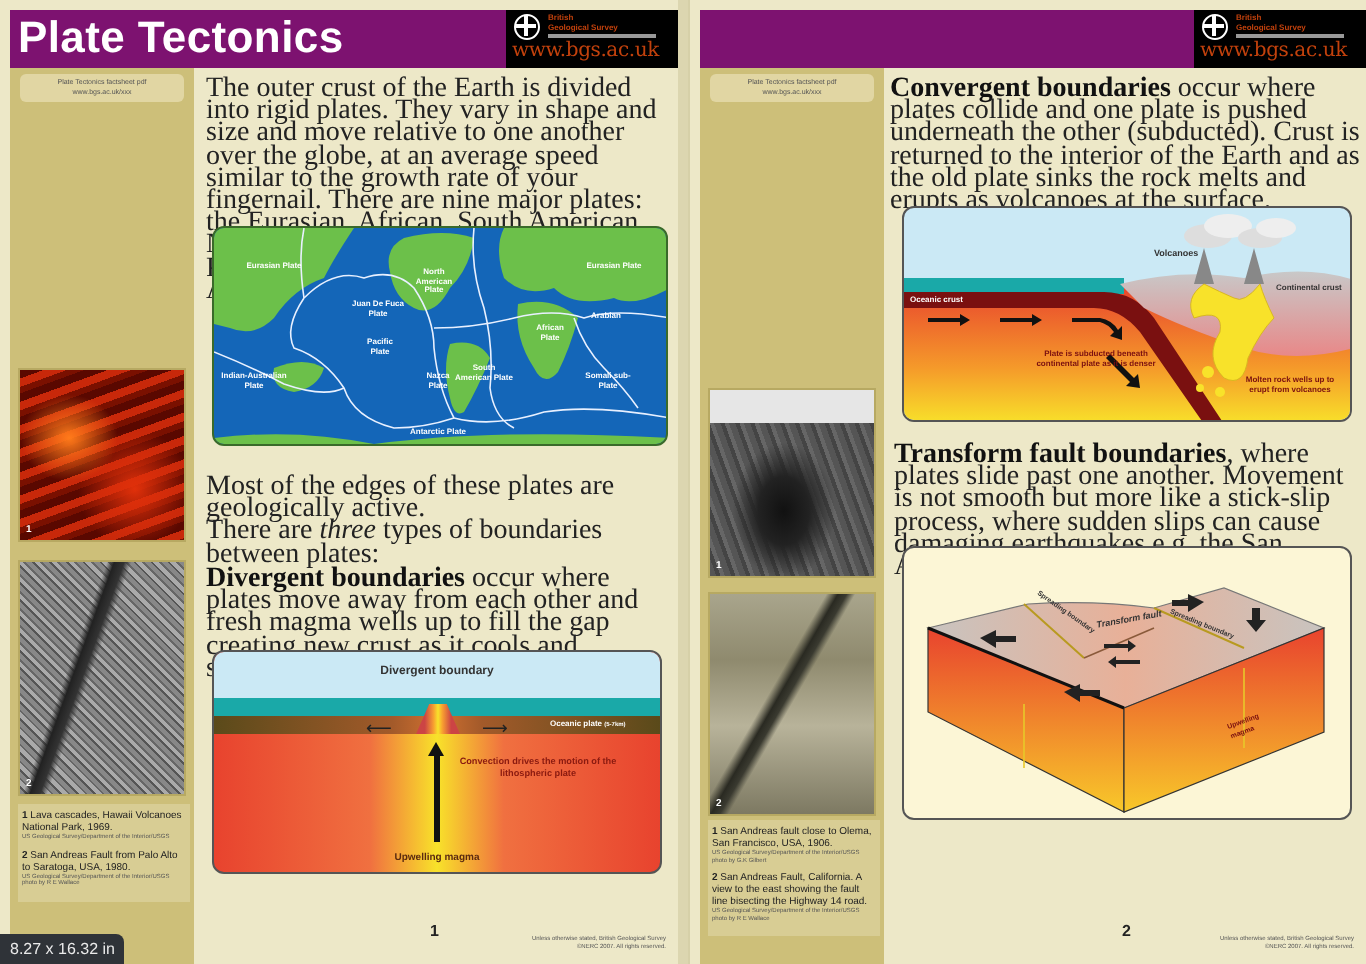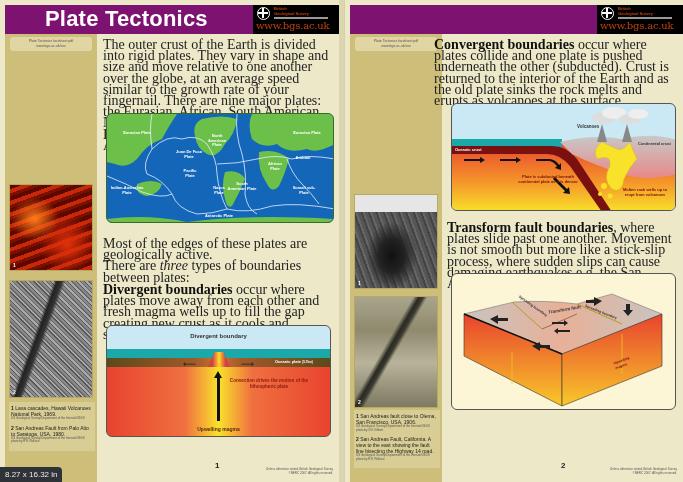--- a/index.html
+++ b/index.html
@@ -5,21 +5,21 @@
   * { box-sizing: border-box; margin: 0; padding: 0; }
   html, body { width: 683px; height: 482px; overflow: hidden; background: #e9e4c4; }
   body { font-family: "Liberation Sans", sans-serif; position: relative; }
 
   .page { position: absolute; top: 0; height: 482px; background: #ede8c8; overflow: hidden; }
   .page.p1 { left: 0; width: 339px; }
   .page.p2 { left: 344px; width: 339px; border-left: 1px solid #d6d0a8; }
   .gutter { position: absolute; left: 339px; top: 0; width: 5px; height: 482px; background: #dcd6b0; }
 
   .header { position: absolute; top: 5px; left: 5px; right: 0; height: 29px; background: #7d1270; }
-  .header .title { position: absolute; left: 4px; top: 1px; color: #fff; font-weight: bold; font-size: 22px; letter-spacing: 0.2px; margin-left: 36px; }
+  .header .title { position: absolute; left: 4px; top: 1px; color: #fff; font-weight: bold; font-size: 22px; letter-spacing: 0.2px; }
   .bgs { position: absolute; right: 0; top: 0; width: 86px; height: 29px; background: #000; color: #c2410c; }
   .bgs .crest { position: absolute; left: 4px; top: 2px; width: 13px; height: 13px; border: 1.5px solid #fff; border-radius: 50%; }
   .bgs .crest::before { content: ""; position: absolute; left: 4px; top: 0; width: 1.5px; height: 10px; background:#fff; }
   .bgs .crest::after { content: ""; position: absolute; left: 0; top: 4px; width: 10px; height: 1.5px; background:#fff; }
   .bgs .org { position: absolute; left: 21px; top: 2px; font-size: 4px; line-height: 4.5px; font-weight: bold; }
   .bgs .tag { position: absolute; left: 21px; top: 12px; font-size: 2px; width: 54px; height: 2px; background: #999; }
   .bgs .url { position: absolute; left: 3px; top: 15px; font-size: 10px; font-family: "DejaVu Serif", serif; letter-spacing: -0.2px; }
 
   .sidebar { position: absolute; top: 34px; left: 5px; width: 92px; bottom: 0; background: #cdbf79; }
   .sidebar .ref { position: absolute; top: 3px; left: 5px; width: 82px; height: 14px; background: #e1d6a3; border-radius: 3px; font-size: 3.5px; text-align: center; color: #555; padding-top: 2px; line-height: 4.5px; }
@@ -188,21 +188,21 @@
     </div>
 
     <div class="caption" style="top:376px;">
       <div class="cap-title"><b>1 </b><span>San Andreas fault close to Olema, San Francisco, USA, 1906.</span></div>
       <div class="cap-credit">US Geological Survey/Department of the Interior/USGS photo by G.K Gilbert</div>
       <div class="cap-title"><b>2 </b><span>San Andreas Fault, California. A view to the east showing the fault line bisecting the Highway 14 road.</span></div>
       <div class="cap-credit">US Geological Survey/Department of the Interior/USGS photo by R E Wallace</div>
     </div>
   </div>
 
-  <div class="body-text" style="left:89px;top:39px;width:237px;">
+  <div class="body-text" style="left:100px;top:39px;width:237px;">
     <b>Convergent boundaries</b><span> occur where plates collide and one plate is pushed underneath the other (subducted). Crust is returned to the interior of the Earth and as the old plate sinks the rock melts and erupts as volcanoes at the surface.</span>
   </div>
 
   <div class="figure" style="left:106px;top:103px;width:225px;height:108px;background:#cbe9f5;">
     <svg width="225" height="108" viewBox="0 0 225 108">
       <defs>
         <linearGradient id="mantle" x1="0" y1="0" x2="0" y2="1">
           <stop offset="0" stop-color="#e8432e"></stop>
           <stop offset="0.6" stop-color="#f59a2a"></stop>
           <stop offset="1" stop-color="#f8e22a"></stop>

